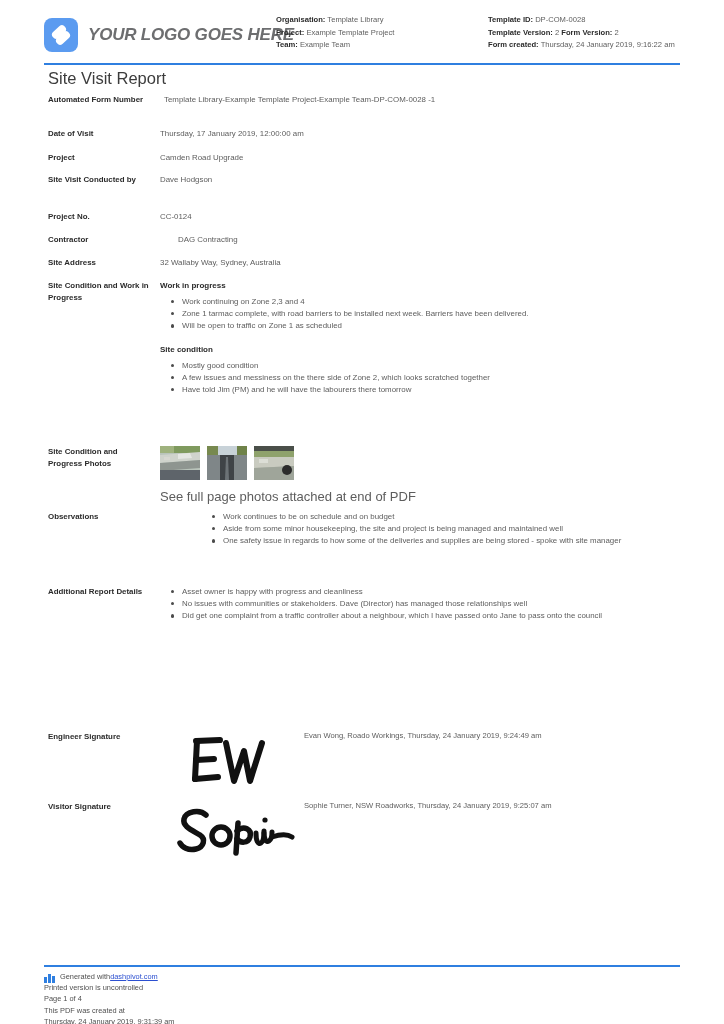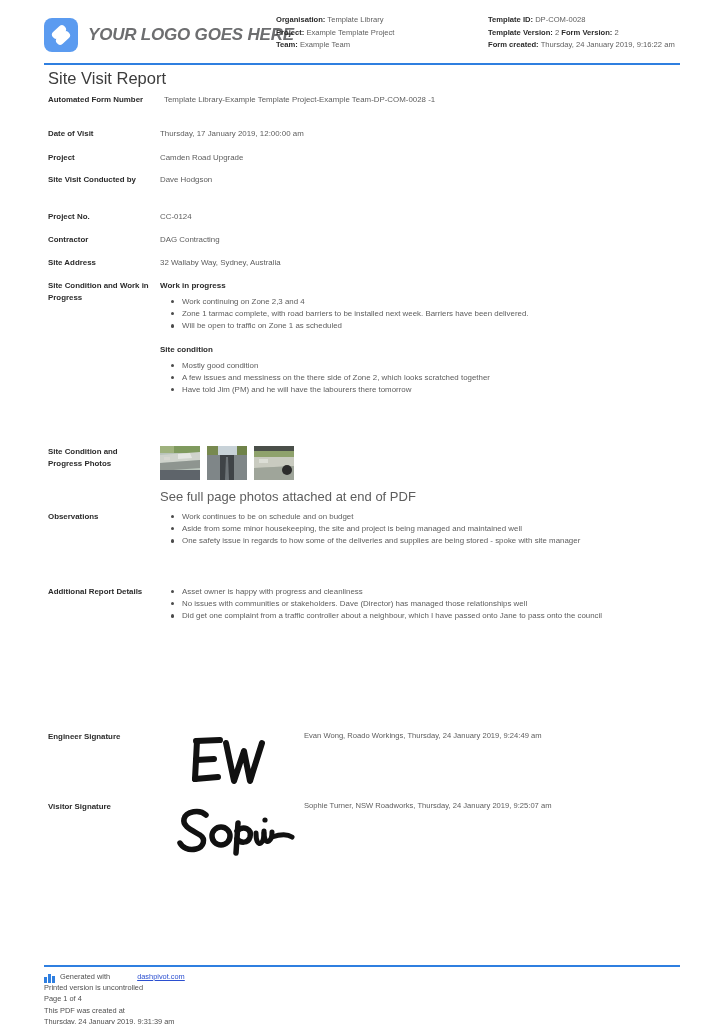--- a/index.html
+++ b/index.html
@@ -223,21 +223,20 @@
     width: 2.6px;
     background: #2f7fe0;
     display: block;
   }
   .bars-icon i:nth-child(1) { left: 0;   height: 6px; }
   .bars-icon i:nth-child(2) { left: 4px; height: 9px; }
   .bars-icon i:nth-child(3) { left: 8px; height: 7px; }
   .link {
     color: #2b4fd0;
     text-decoration: underline;
-    margin-left: 27px;
   }
 </style>
 </head>
 <body>
 
 <div class="page">
 
   <div class="doc-header">
 
     <div class="logo-block">
@@ -303,21 +302,21 @@
   <div class="field" style="top:174px;">
     <div class="label">Site Visit Conducted by</div>
     <div class="value">Dave Hodgson</div>
   </div>
 
   <div class="field" style="top:211px;">
     <div class="label">Project No.</div>
     <div class="value">CC-0124</div>
   </div>
 
-  <div class="field" style="top:234px;">
+  <div class="field" style="top:234px;gap:18px;">
     <div class="label">Contractor</div>
     <div class="value">DAG Contracting</div>
   </div>
 
   <div class="field" style="top:257px;">
     <div class="label">Site Address</div>
     <div class="value">32 Wallaby Way, Sydney, Australia</div>
   </div>
 
   <div class="field" style="top:280px;">
@@ -380,21 +379,21 @@
             <circle cx="33" cy="24" r="5" fill="#2c2c2c"></circle>
             <rect x="5" y="13" width="9" height="4" fill="#dcded6"></rect>
           </svg>
         </div>
 
       </div>
       <div class="photo-caption">See full page photos attached at end of PDF</div>
     </div>
   </div>
 
-  <div class="field" style="top:511px;">
+  <div class="field" style="top:511px;gap:41px;">
     <div class="label">Observations</div>
     <div class="value">
       <ul class="bullets">
         <li>Work continues to be on schedule and on budget</li>
         <li>Aside from some minor housekeeping, the site and project is being managed and maintained well</li>
         <li>One safety issue in regards to how some of the deliveries and supplies are being stored - spoke with site manager</li>
       </ul>
     </div>
   </div>
 

